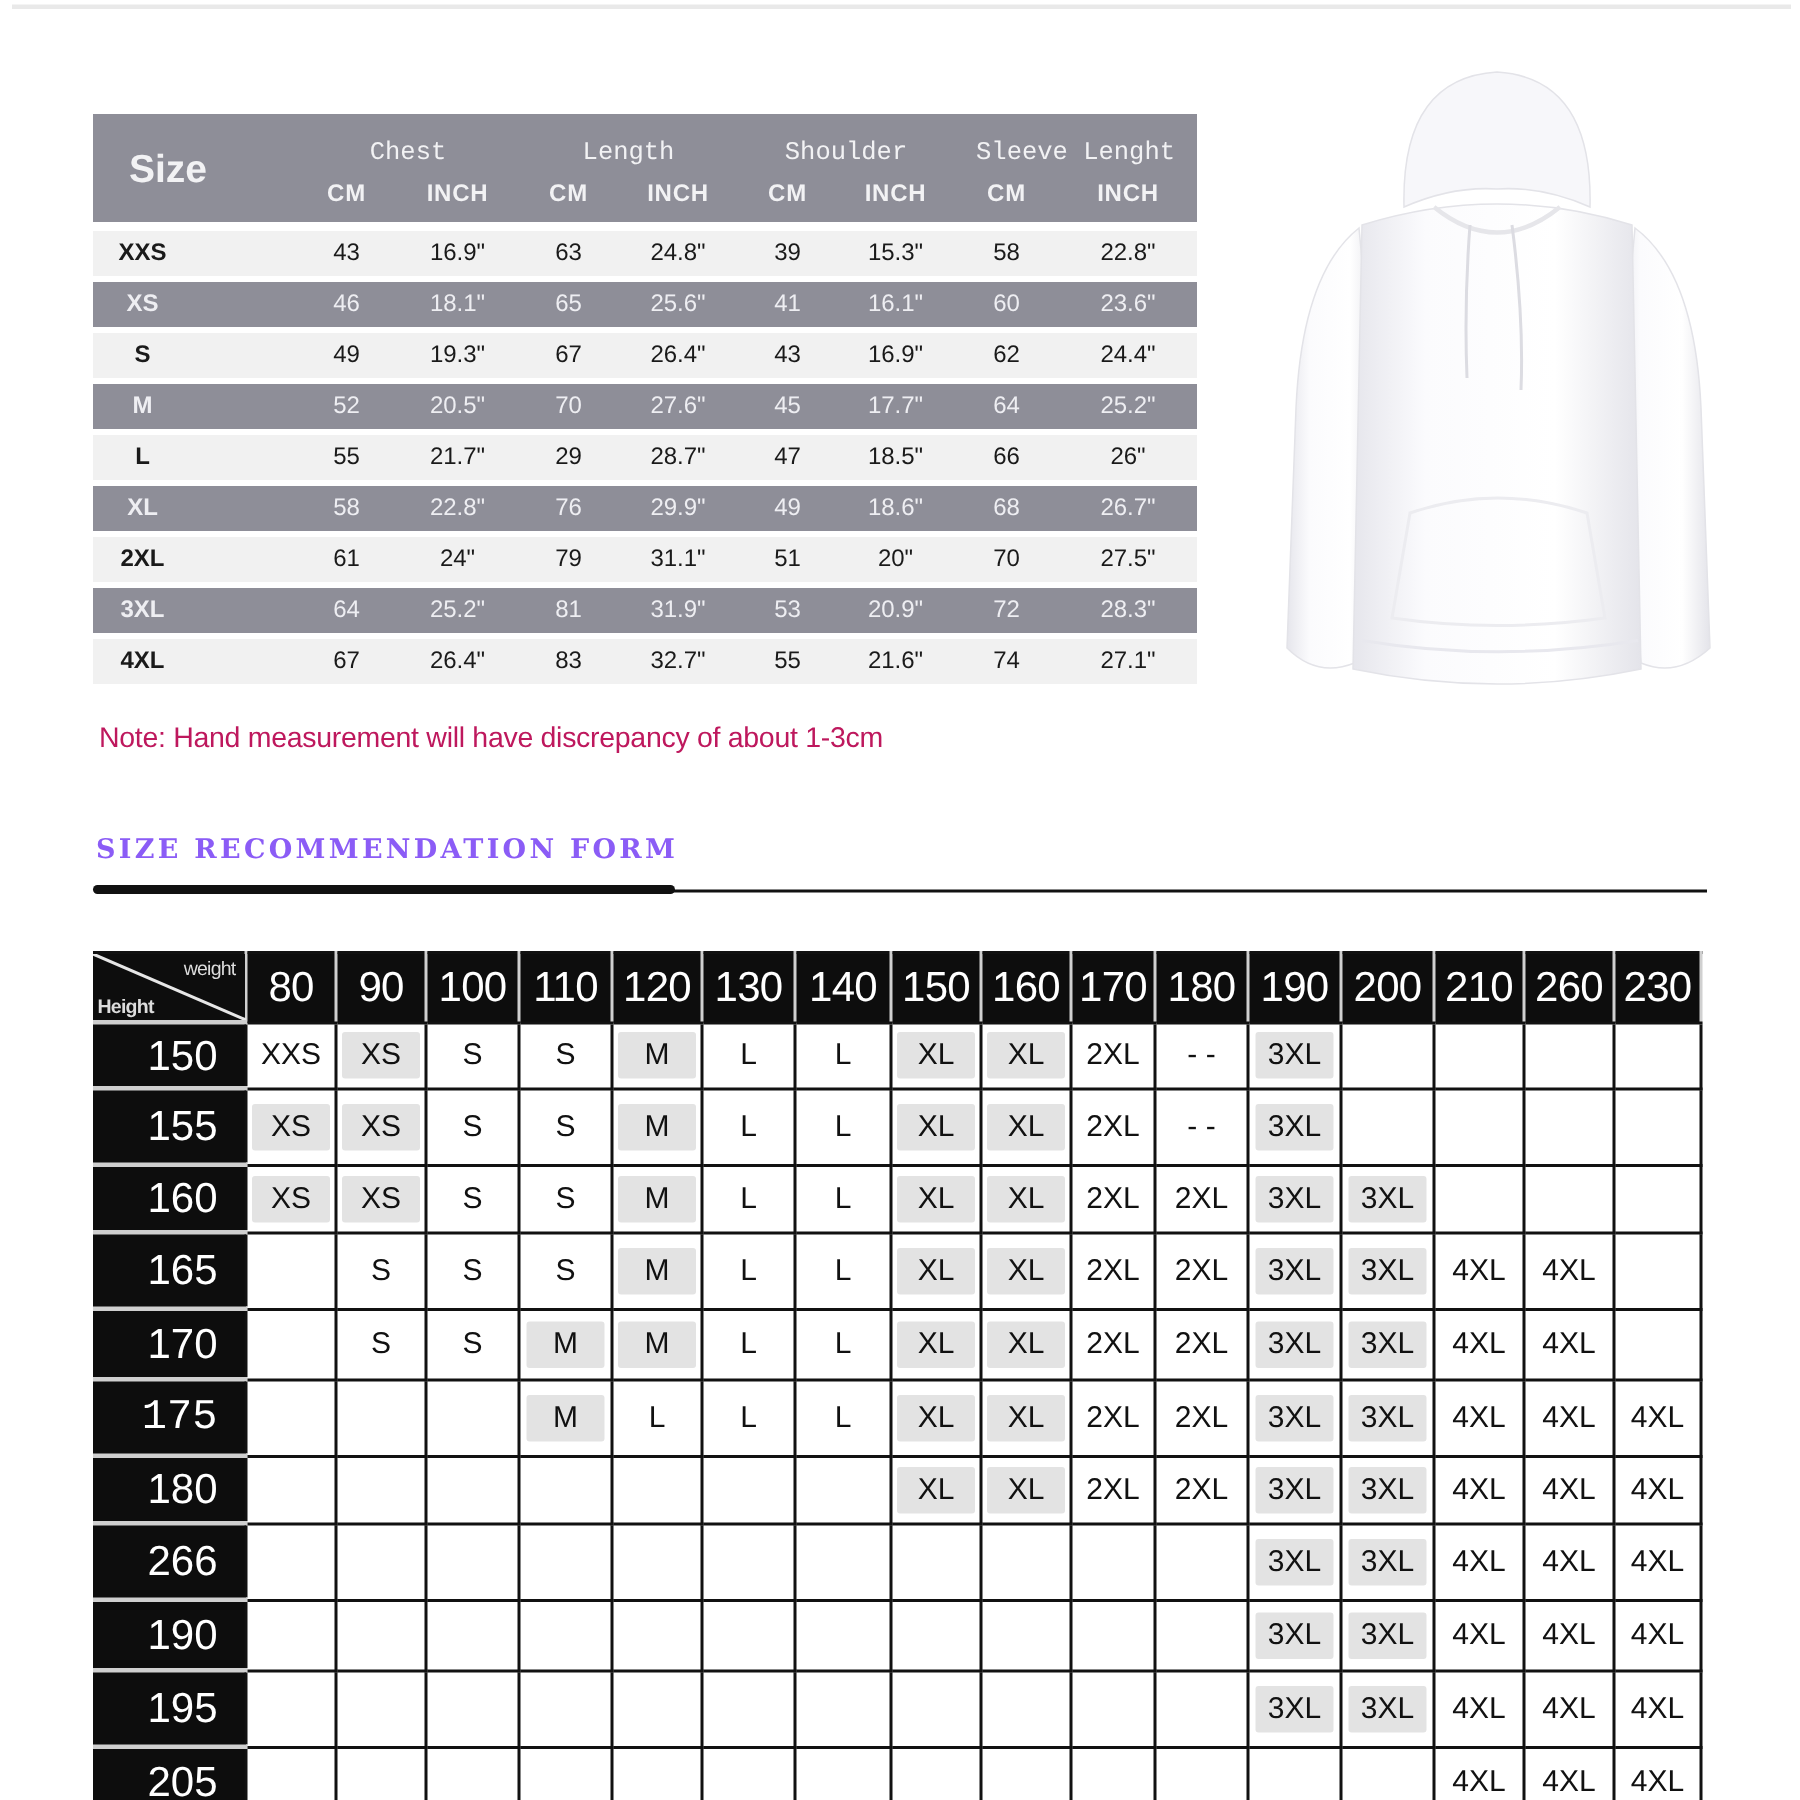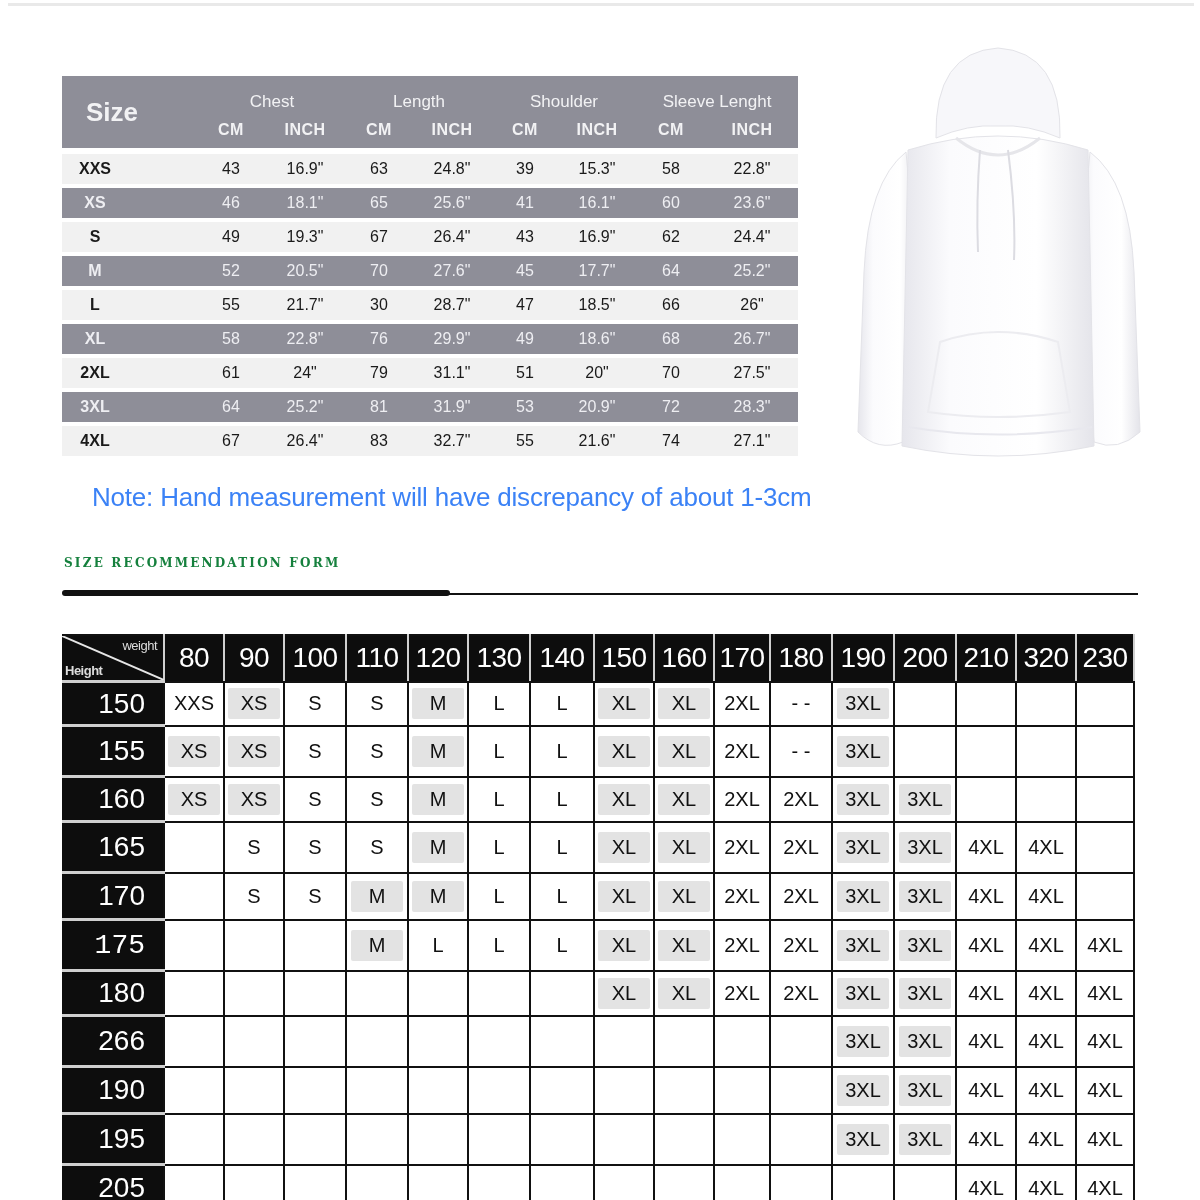--- a/index.html
+++ b/index.html
@@ -13,42 +13,42 @@
     }
 
     
     .meas {
       position: absolute; left: 62px; top: 76px; width: 736px;
       border-collapse: collapse; table-layout: fixed;
     }
     .meas td, .meas th { padding: 0; text-align: center; font-weight: normal; }
     .meas .hdr { background: #8e8e98; color: #f2f2f4; }
     .meas .h-size { font-size: 26px; font-weight: bold; text-align: left; padding-left: 24px; }
-    .meas .h-group { font-size: 17px; height: 36px; vertical-align: bottom; }
+    .meas .h-group { font-size: 17px; height: 36px; vertical-align: bottom; font-family: Liberation Mono, monospace; }
     .meas .h-unit { font-size: 16px; font-weight: bold; height: 36px; letter-spacing: 0.5px; }
     .meas .hdr-gap td { height: 6px; background: #fff; }
     .meas tr.row td { height: 30px; font-size: 16px; }
     .meas tr.row.light td { background: #f1f1f1; color: #1a1a1a; }
     .meas tr.row.dark td { background: #8e8e98; color: #eeeef2; }
     .meas tr.sep td { height: 4px; background: #fff; }
     .meas .size-cell { font-weight: bold; padding-right: 70px; }
 
     
     .hoodie { position: absolute; left: 848px; top: 42px; width: 300px; height: 424px; }
 
     
     .note {
-      position: absolute; left: 66px; top: 482px; font-size: 26px; color: #3b82f6;
-      letter-spacing: -0.2px; white-space: nowrap; margin-left: 26px;
+      position: absolute; left: 66px; top: 482px; font-size: 19px; color: #be185d;
+      letter-spacing: -0.2px; white-space: nowrap;
     }
 
     
     .sec-title {
       position: absolute; left: 64px; top: 556px; font-family: "DejaVu Serif", serif;
-      font-weight: bold; font-size: 12px; letter-spacing: 2.2px; color: #15803d;
+      font-weight: bold; font-size: 18px; letter-spacing: 2.2px; color: #8b5cf6;
     }
     .sec-rule-thick {
       position: absolute; left: 62px; top: 590px; width: 388px; height: 6px;
       background: #111; border-radius: 3px;
     }
     .sec-rule-thin {
       position: absolute; left: 440px; top: 593px; width: 698px; height: 2px; background: #111;
     }
 
     
@@ -168,21 +168,21 @@
         <td>64</td>
         <td>25.2"</td>
       </tr>
       <tr class="sep">
         <td colspan="9"></td>
       </tr>
       <tr class="row light">
         <td class="size-cell">L</td>
         <td>55</td>
         <td>21.7"</td>
-        <td>30</td>
+        <td>29</td>
         <td>28.7"</td>
         <td>47</td>
         <td>18.5"</td>
         <td>66</td>
         <td>26"</td>
       </tr>
       <tr class="sep">
         <td colspan="9"></td>
       </tr>
       <tr class="row dark">
@@ -308,21 +308,21 @@
         <td>120</td>
         <td>130</td>
         <td>140</td>
         <td>150</td>
         <td>160</td>
         <td>170</td>
         <td>180</td>
         <td>190</td>
         <td>200</td>
         <td>210</td>
-        <td>320</td>
+        <td>260</td>
         <td>230</td>
       </tr>
   </thead>
   <tbody id="grid-body">
       <tr>
         <td class="rowh" style="height: 40px;">150</td>
         <td><span class="pill">XXS</span></td>
         <td><span class="pill shade">XS</span></td>
         <td><span class="pill">S</span></td>
         <td><span class="pill">S</span></td>

